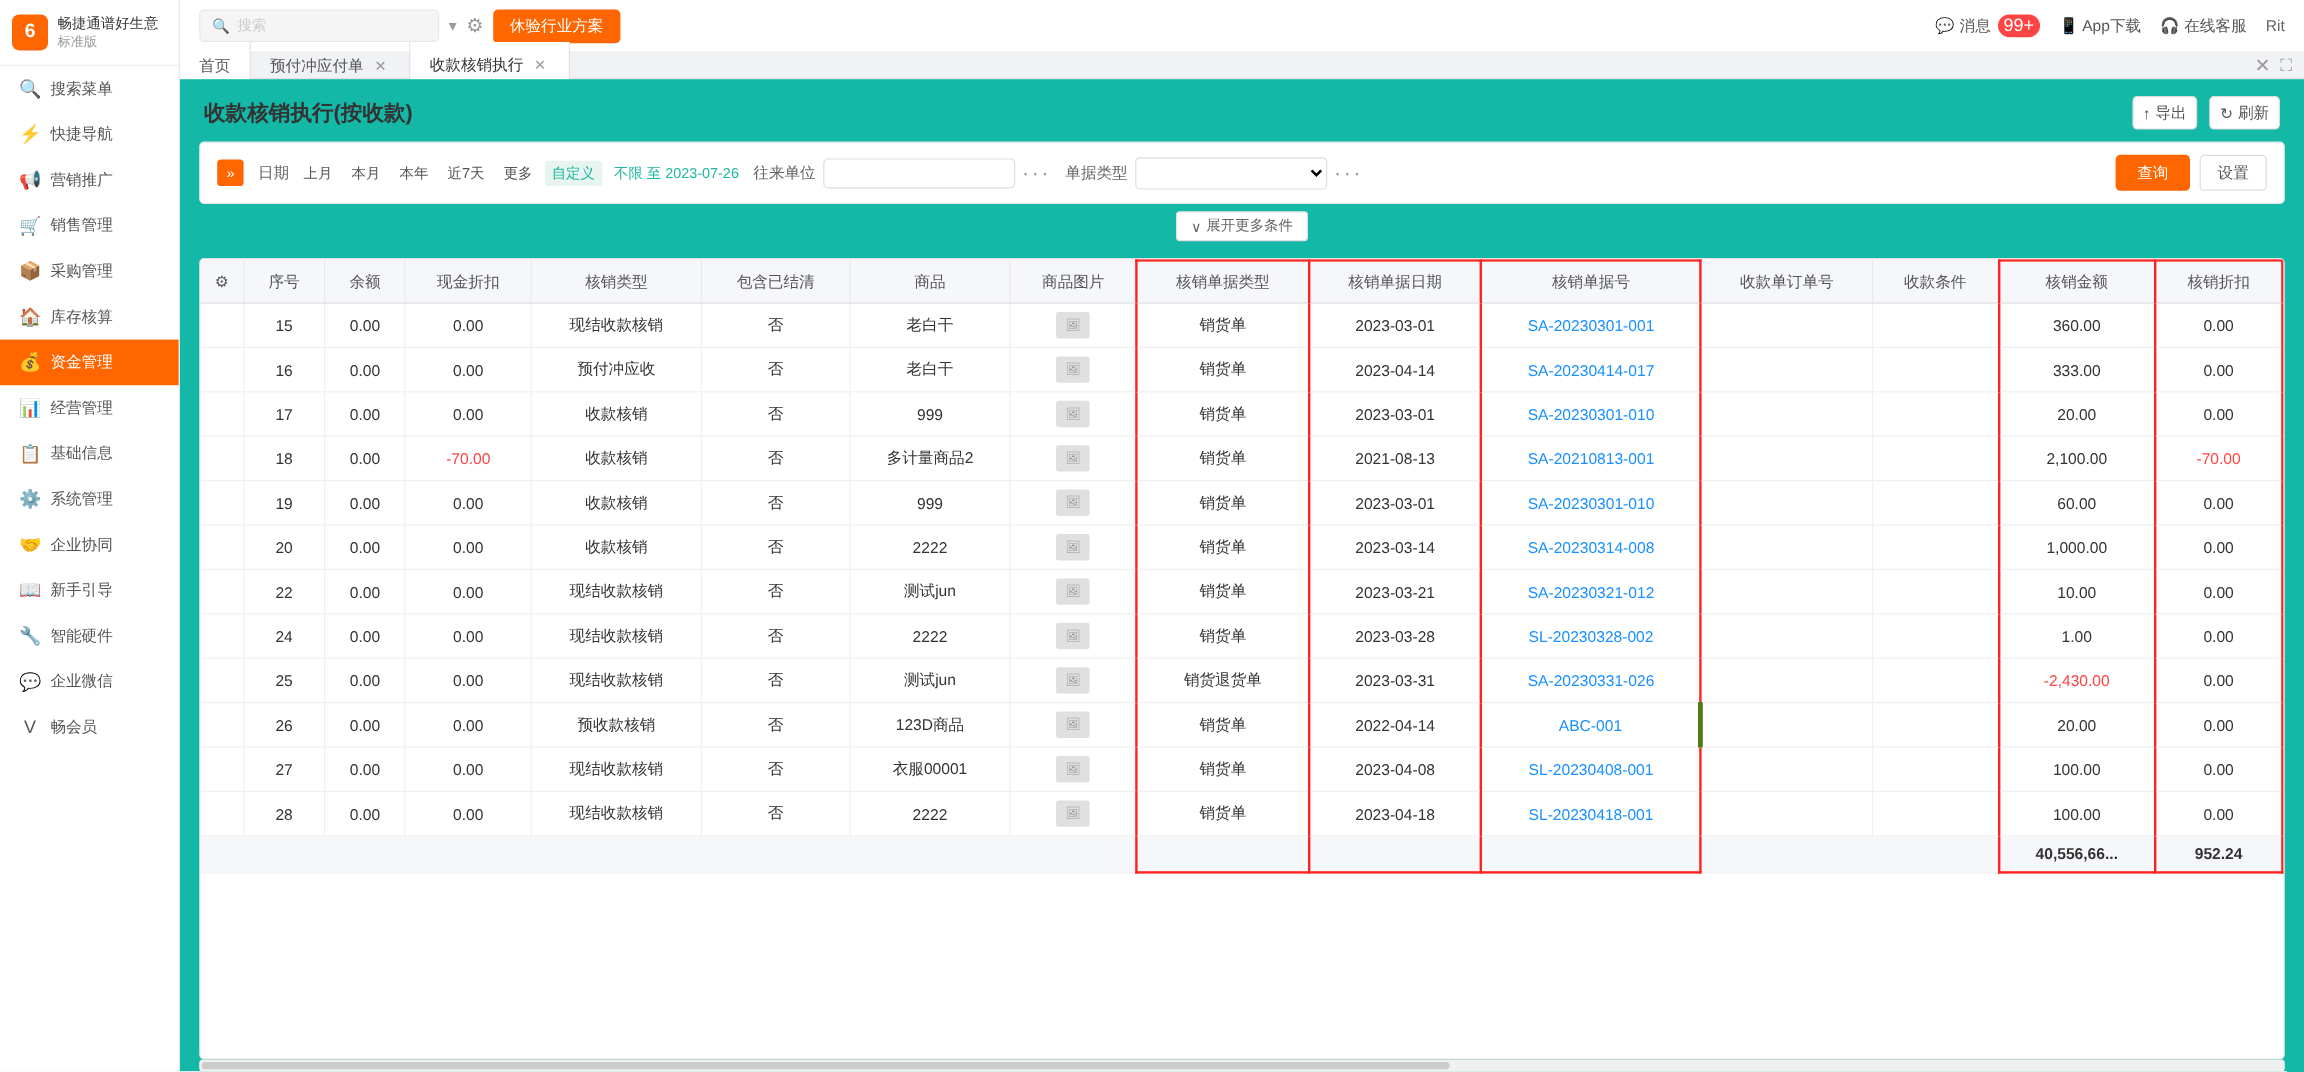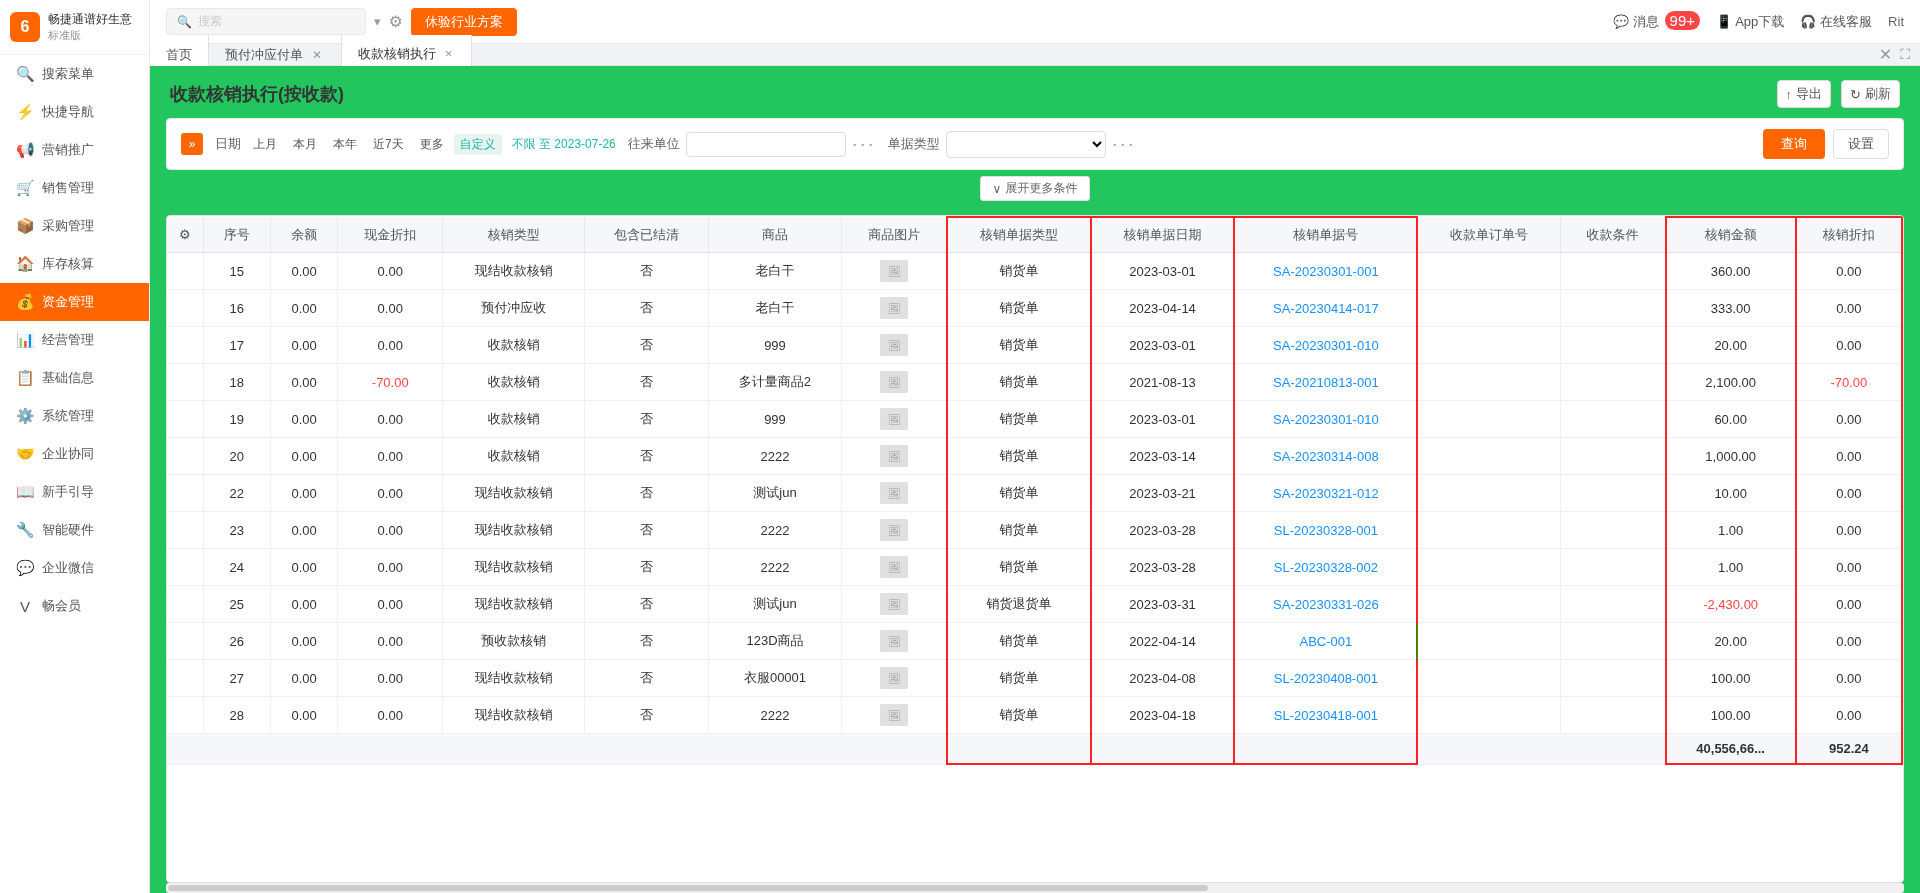--- a/index.html
+++ b/index.html
@@ -23,27 +23,27 @@
     .topbar { height: 44px; background: #fff; border-bottom: 1px solid #e8e8e8; display: flex; align-items: center; padding: 0 16px; gap: 12px; }
     .topbar-search { flex: 1; display: flex; align-items: center; gap: 8px; }
     .topbar-search-box { background: #f5f5f5; border: 1px solid #e8e8e8; border-radius: 4px; padding: 4px 10px; width: 200px; font-size: 12px; color: #999; display: flex; align-items: center; gap: 6px; }
     .industry-btn { background: #ff6600; color: #fff; border: none; border-radius: 4px; padding: 5px 14px; font-size: 13px; cursor: pointer; }
     .topbar-right { display: flex; align-items: center; gap: 16px; font-size: 13px; color: #555; }
     .badge { background: #ff4444; color: #fff; border-radius: 10px; font-size: 15px; padding: 1px 5px; margin-left: 2px; }
 
     
     .tabbar { height: 22px; background: #f0f2f5; display: flex; align-items: center; border-bottom: 1px solid #e0e0e0; padding: 0 0 0 0; }
     .tab { display: flex; align-items: center; padding: 0 16px; height: 40px; font-size: 13px; cursor: pointer; color: #555; border-right: 1px solid #e0e0e0; gap: 6px; }
-    .tab.active { background: #fff; color: #333; border-bottom: 2px solid #1eb8a0; font-weight: 500; font-family: Liberation Mono, monospace; }
+    .tab.active { background: #fff; color: #333; border-bottom: 2px solid #1eb8a0; font-weight: 500; }
     .tab-home { background: #fff; }
     .tab-close { font-size: 12px; color: #999; cursor: pointer; padding: 1px 3px; }
     .tabbar-actions { margin-left: auto; display: flex; align-items: center; padding: 0 10px; gap: 8px; }
 
     
-    .page-content { flex: 1; overflow: hidden; display: flex; flex-direction: column; background: #22c55e; }
+    .page-content { flex: 1; overflow: hidden; display: flex; flex-direction: column; background: #14b8a6; }
     .page-header { padding: 14px 20px 10px; display: flex; align-items: center; justify-content: space-between; }
     .page-title { font-size: 18px; font-weight: 600; color: #333; }
     .page-actions { display: flex; gap: 10px; }
     .action-btn { display: flex; align-items: center; gap: 4px; font-size: 13px; color: #555; cursor: pointer; padding: 4px 8px; border: 1px solid #ddd; border-radius: 4px; background: #fff; }
 
     
     .filter-bar { background: #fff; margin: 0 16px; border-radius: 4px; padding: 10px 14px; display: flex; align-items: center; gap: 12px; flex-wrap: wrap; border: 1px solid #e8e8e8; }
     .filter-expand-btn { width: 22px; height: 22px; background: #ff6600; color: #fff; border: none; border-radius: 3px; cursor: pointer; display: flex; align-items: center; justify-content: center; font-size: 12px; }
     .filter-group { display: flex; align-items: center; gap: 6px; }
     .filter-label { color: #666; font-size: 13px; }
@@ -384,37 +384,20 @@
       <td style="border-left:2px solid #ff2222;border-right:2px solid #ff2222;">销货单</td>
       <td style="border-left:2px solid #ff2222;border-right:2px solid #ff2222;">2023-03-21</td>
       <td style="border-left:2px solid #ff2222;border-right:2px solid #ff2222;"><a class="link">SA-20230321-012</a></td>
       <td></td>
       <td></td>
       <td style="border-left:2px solid #ff2222;border-right:2px solid #ff2222;">10.00</td>
       <td style="border-left:2px solid #ff2222;border-right:2px solid #ff2222;">0.00</td>
     </tr>
             <tr>
       <td></td>
-      <td>23</td>
-      <td>0.00</td>
-      <td style="">0.00</td>
-      <td>现结收款核销</td>
-      <td>否</td>
-      <td>2222</td>
-      <td><span style="width:28px;height:22px;background:#e0e0e0;display:inline-flex;align-items:center;justify-content:center;font-size:10px;color:#999;border-radius:2px;">🖼</span></td>
-      <td style="border-left:2px solid #ff2222;border-right:2px solid #ff2222;">销货单</td>
-      <td style="border-left:2px solid #ff2222;border-right:2px solid #ff2222;">2023-03-28</td>
-      <td style="border-left:2px solid #ff2222;border-right:2px solid #ff2222;"><a class="link">SL-20230328-001</a></td>
-      <td></td>
-      <td></td>
-      <td style="border-left:2px solid #ff2222;border-right:2px solid #ff2222;">1.00</td>
-      <td style="border-left:2px solid #ff2222;border-right:2px solid #ff2222;">0.00</td>
-    </tr>
-            <tr>
-      <td></td>
       <td>24</td>
       <td>0.00</td>
       <td style="">0.00</td>
       <td>现结收款核销</td>
       <td>否</td>
       <td>2222</td>
       <td><span style="width:28px;height:22px;background:#e0e0e0;display:inline-flex;align-items:center;justify-content:center;font-size:10px;color:#999;border-radius:2px;">🖼</span></td>
       <td style="border-left:2px solid #ff2222;border-right:2px solid #ff2222;">销货单</td>
       <td style="border-left:2px solid #ff2222;border-right:2px solid #ff2222;">2023-03-28</td>
       <td style="border-left:2px solid #ff2222;border-right:2px solid #ff2222;"><a class="link">SL-20230328-002</a></td>
@@ -444,21 +427,21 @@
       <td></td>
       <td>26</td>
       <td>0.00</td>
       <td style="">0.00</td>
       <td>预收款核销</td>
       <td>否</td>
       <td>123D商品</td>
       <td><span style="width:28px;height:22px;background:#e0e0e0;display:inline-flex;align-items:center;justify-content:center;font-size:10px;color:#999;border-radius:2px;">🖼</span></td>
       <td style="border-left:2px solid #ff2222;border-right:2px solid #ff2222;">销货单</td>
       <td style="border-left:2px solid #ff2222;border-right:2px solid #ff2222;">2022-04-14</td>
-      <td style="border-left:2px solid #ff2222;border-right:2px solid #4d7c0f;"><a class="link">ABC-001</a></td>
+      <td style="border-left:2px solid #ff2222;border-right:4px solid #4d7c0f;"><a class="link">ABC-001</a></td>
       <td></td>
       <td></td>
       <td style="border-left:2px solid #ff2222;border-right:2px solid #ff2222;">20.00</td>
       <td style="border-left:2px solid #ff2222;border-right:2px solid #ff2222;">0.00</td>
     </tr>
             <tr>
       <td></td>
       <td>27</td>
       <td>0.00</td>
       <td style="">0.00</td>

